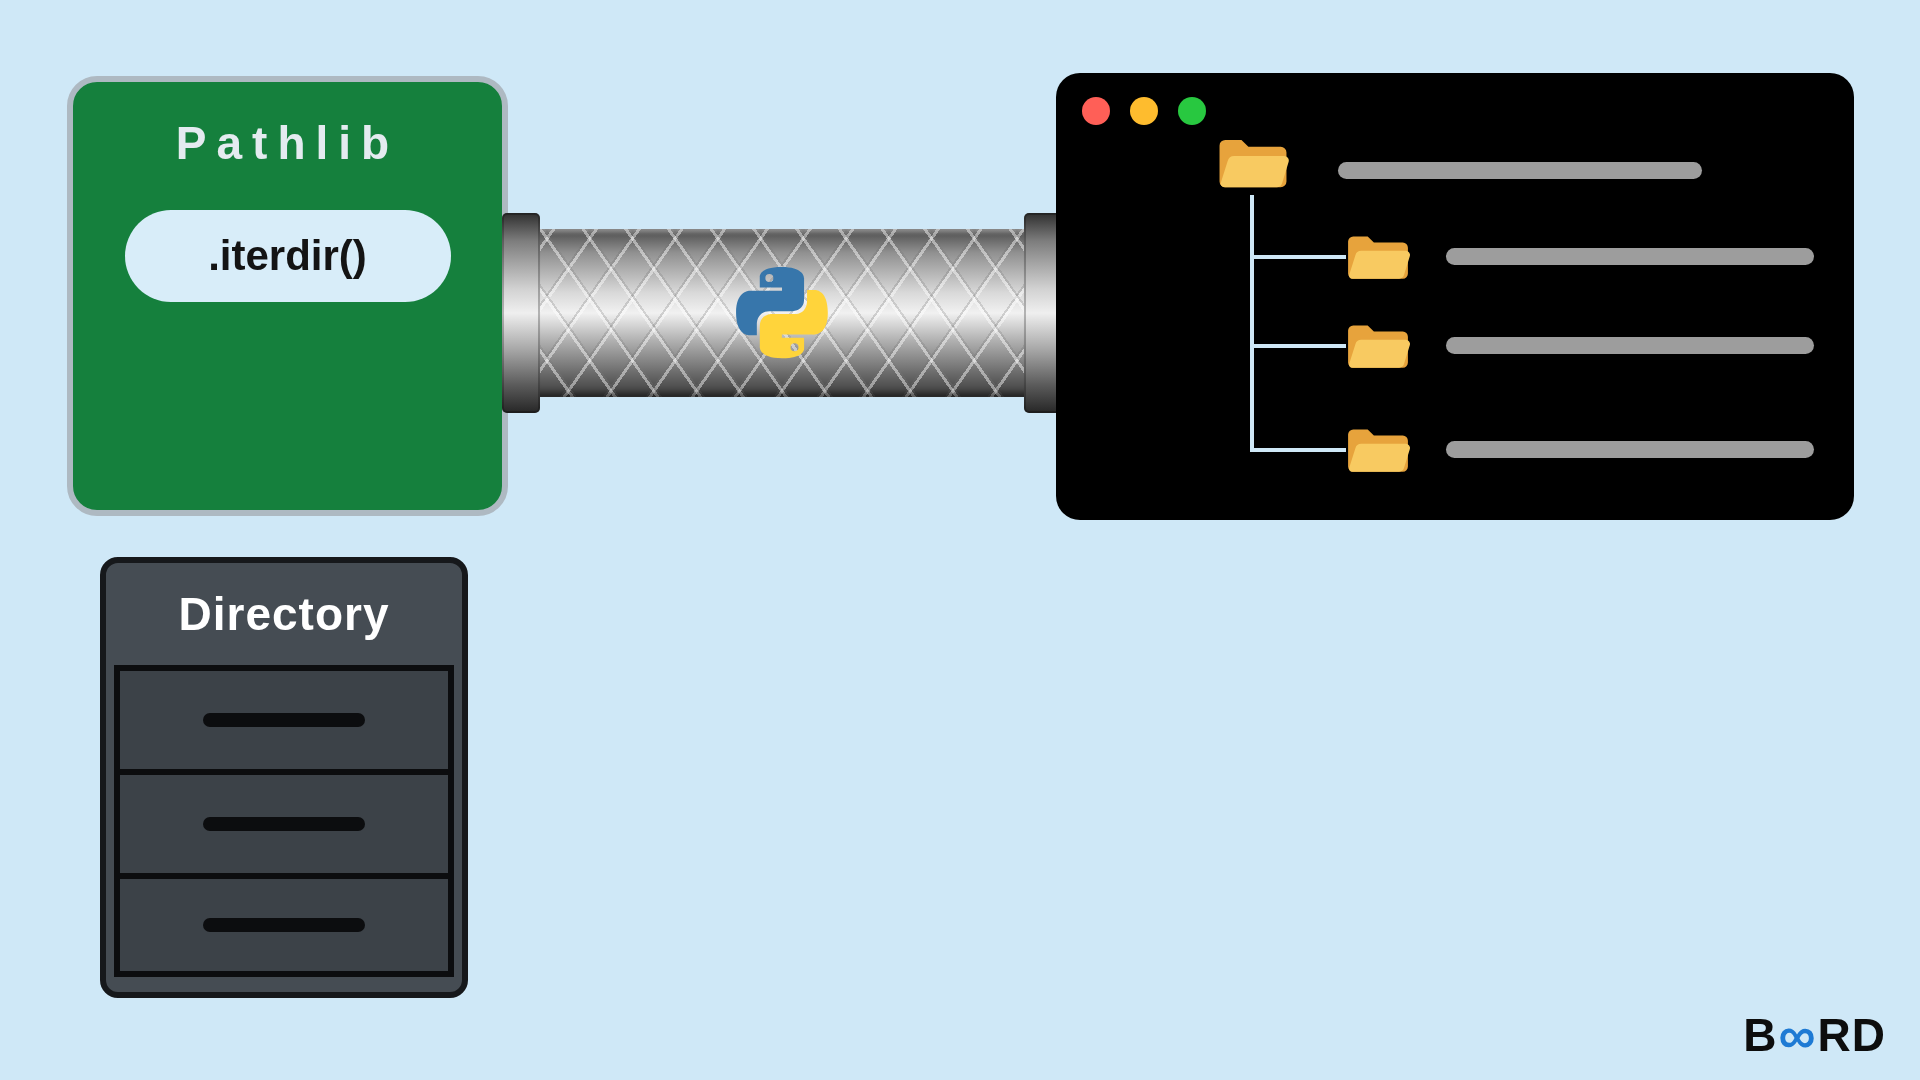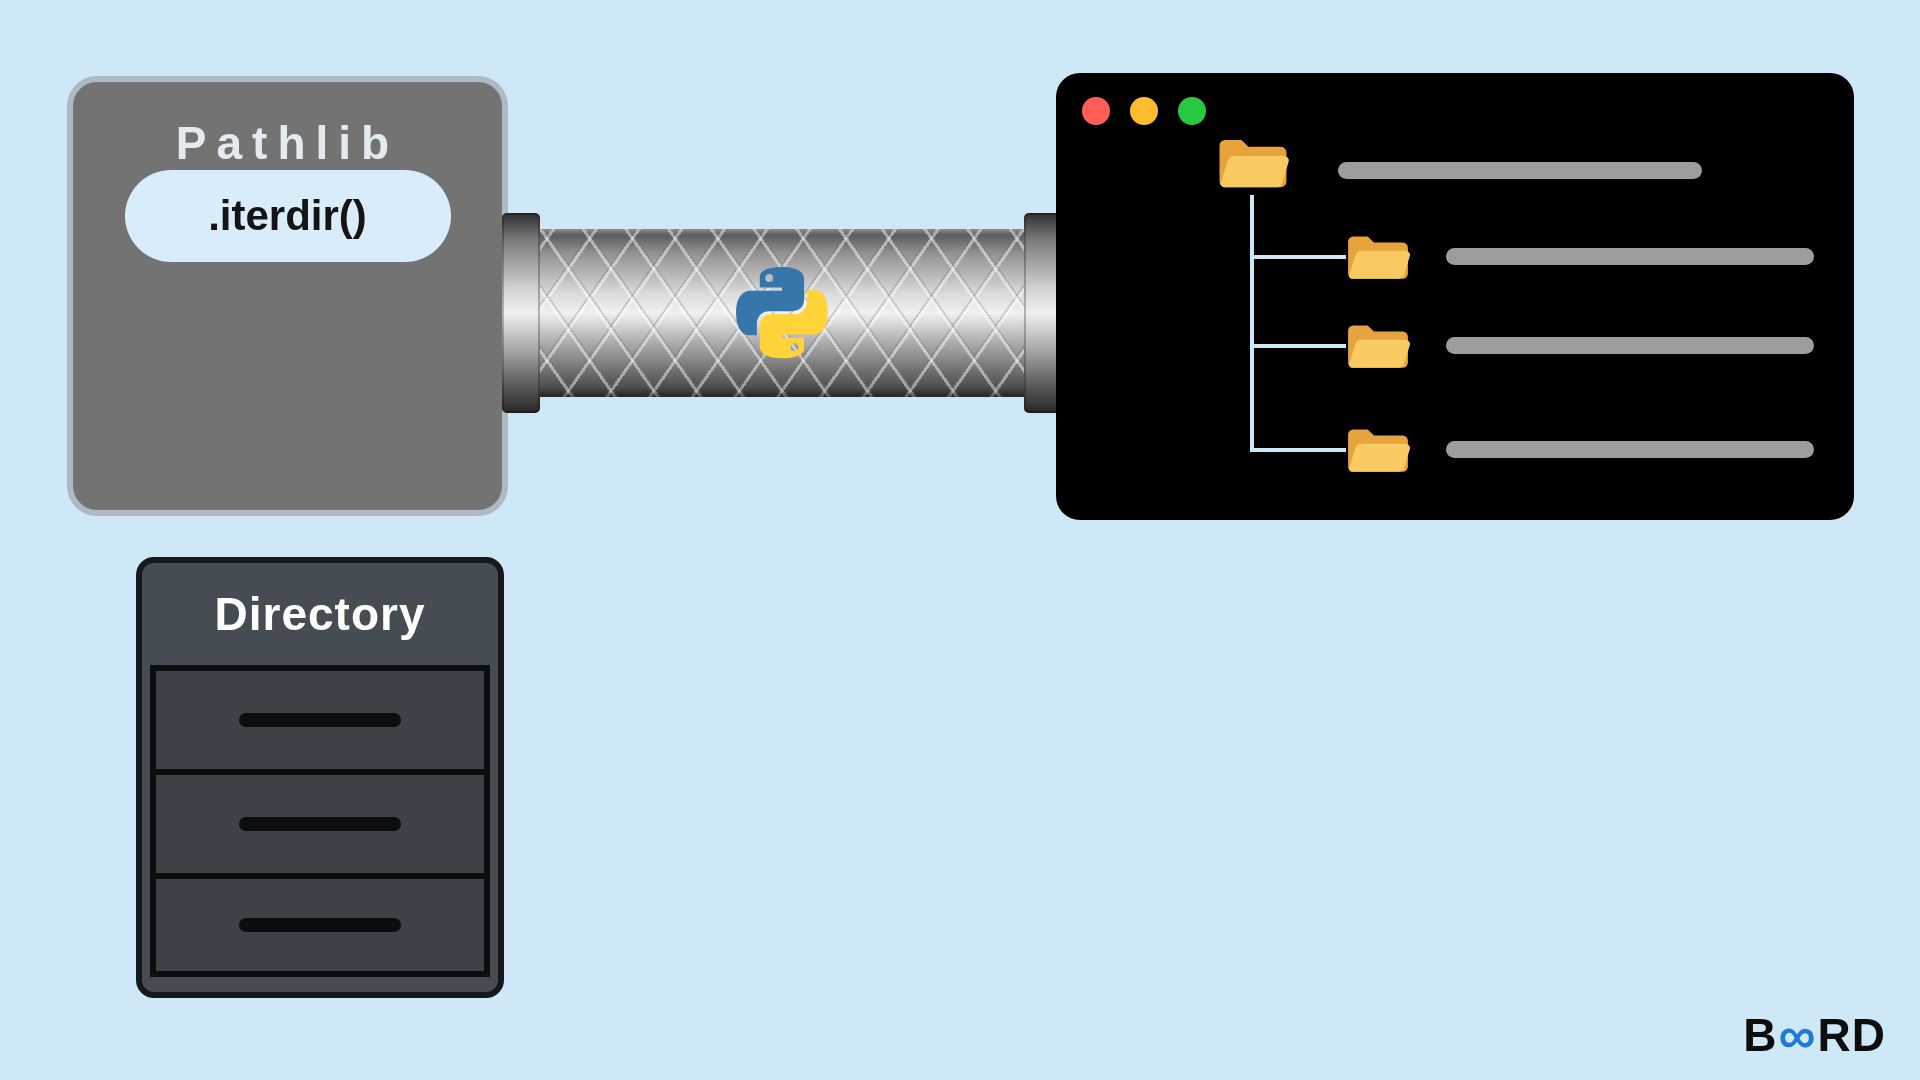--- a/index.html
+++ b/index.html
@@ -7,29 +7,29 @@
   body {
     position:relative;
     background:#cfe8f7;
     font-family:"Liberation Sans", sans-serif;
     overflow:hidden;
   }
 
   
   .pathlib-card{
     position:absolute; left:67px; top:76px; width:441px; height:440px;
-    background:#737373; border:6px solid #aeb9c2; border-radius:30px;
+    background:#15803d; border:6px solid #aeb9c2; border-radius:30px;
     display:flex; flex-direction:column; align-items:center;
   }
   .pathlib-title{
     margin-top:34px; color:#e4ebf0; font-size:46px; font-weight:bold;
     letter-spacing:10px;
   }
   .method-pill{
-    width:326px; height:92px; 
+    width:326px; height:92px; margin-top:40px;
     background:#d8edf9; border-radius:46px;
     display:flex; align-items:center; justify-content:center;
     color:#141414; font-size:42px; font-weight:bold;
   }
   .method-pill:first-of-type{ margin-top:38px; }
 
   
   .pipe{ position:absolute; left:502px; top:213px; width:560px; height:200px; }
   .pipe-flange{
     position:absolute; top:0; width:38px; height:200px; border-radius:5px;
@@ -81,21 +81,20 @@
   .text-bar.child-bar{ left:390px; width:368px; }
   .text-bar.b1{ top:175px; }
   .text-bar.b2{ top:264px; }
   .text-bar.b3{ top:368px; }
 
   
   .cabinet{
     position:absolute; left:100px; top:557px; width:368px; height:441px;
     background:#454c53; border:6px solid #16181b; border-radius:18px;
     overflow:hidden;
-    margin-left:36px;
   }
   .cabinet-title{
     height:102px; display:flex; align-items:center; justify-content:center;
     color:#fff; font-size:46px; font-weight:bold; letter-spacing:1px;
   }
   .drawer{
     height:104px; margin:0 8px; background:#3c4248; border:6px solid #0c0d0f;
     border-bottom:none; display:flex; align-items:center; justify-content:center;
   }
   .drawer:last-of-type{ border-bottom:6px solid #0c0d0f; }

